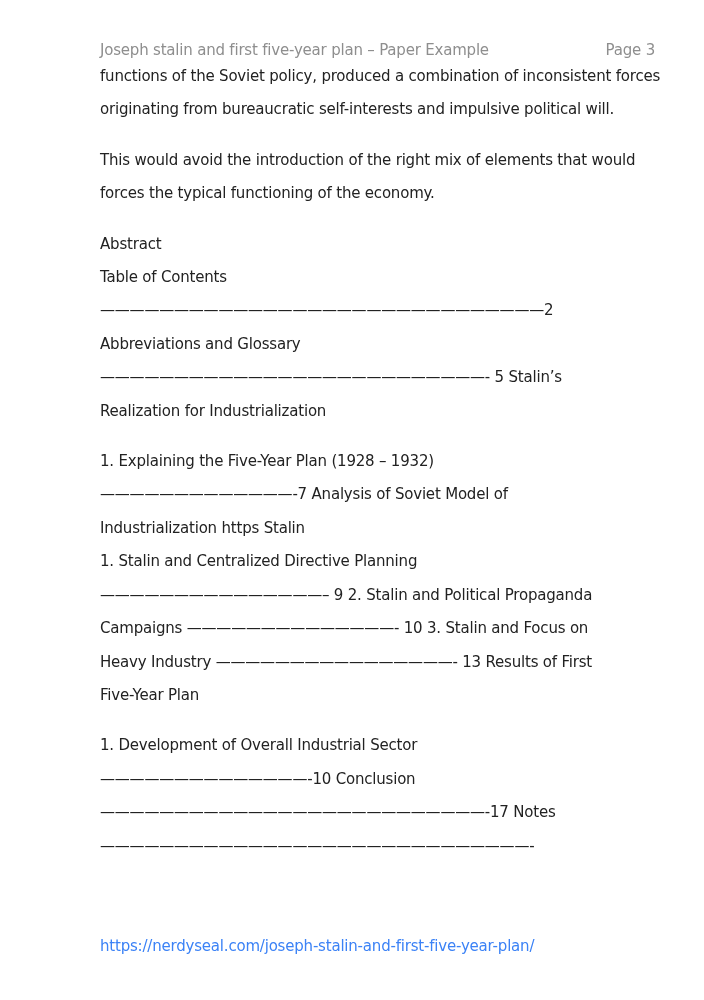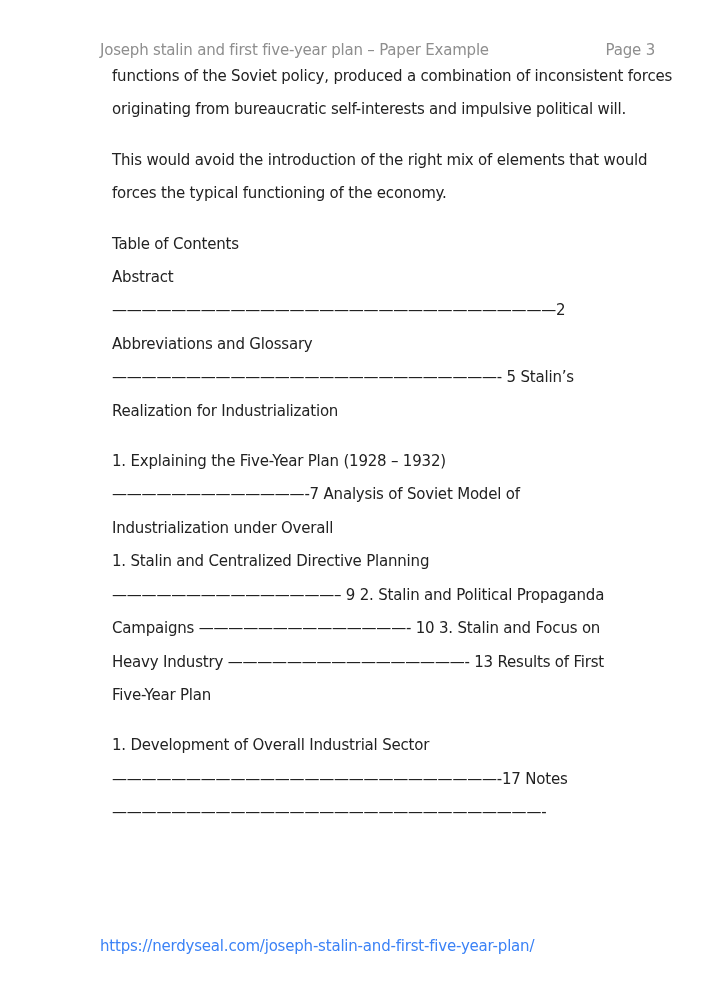--- a/index.html
+++ b/index.html
@@ -21,21 +21,21 @@
     font-size: 15px;
     letter-spacing: -0.2px;
   }
   .doc-body {
     position: absolute;
     top: 60px; left: 100px;
     width: 566px;
     font-size: 15px;
     letter-spacing: -0.2px;
   }
-  .para { margin: 0 0 17px 12px; }
+  .para { margin: 0 0 17px 0; }
   .line {
     line-height: 33.4px;
     white-space: pre;
   }
   .page-footer {
     position: absolute;
     top: 936px; left: 100px;
     color: #3b82f6;
     font-size: 15px;
     letter-spacing: -0.2px;
@@ -53,37 +53,38 @@
 <div class="doc-body">
     <div class="para">
       <div class="line">functions of the Soviet policy, produced a combination of inconsistent forces</div>
       <div class="line">originating from bureaucratic self-interests and impulsive political will.</div>
     </div>
     <div class="para">
       <div class="line">This would avoid the introduction of the right mix of elements that would</div>
       <div class="line">forces the typical functioning of the economy.</div>
     </div>
     <div class="para">
+      <div class="line">Abstract</div>
       <div class="line">Table of Contents</div>
-      <div class="line">Abstract</div>
       <div class="line">——————————————————————————————2</div>
       <div class="line">Abbreviations and Glossary</div>
       <div class="line">——————————————————————————- 5 Stalin’s</div>
       <div class="line">Realization for Industrialization</div>
     </div>
     <div class="para">
       <div class="line">1. Explaining the Five-Year Plan (1928 – 1932)</div>
       <div class="line">—————————————-7 Analysis of Soviet Model of</div>
-      <div class="line">Industrialization under Overall</div>
+      <div class="line">Industrialization https Stalin</div>
       <div class="line">1. Stalin and Centralized Directive Planning</div>
       <div class="line">———————————————– 9 2. Stalin and Political Propaganda</div>
       <div class="line">Campaigns ——————————————- 10 3. Stalin and Focus on</div>
       <div class="line">Heavy Industry ————————————————- 13 Results of First</div>
       <div class="line">Five-Year Plan</div>
     </div>
     <div class="para">
       <div class="line">1. Development of Overall Industrial Sector</div>
+      <div class="line">——————————————-10 Conclusion</div>
       <div class="line">——————————————————————————-17 Notes</div>
       <div class="line">—————————————————————————————-</div>
     </div>
   </div>
 
 <div class="page-footer">https://nerdyseal.com/joseph-stalin-and-first-five-year-plan/</div>
 
 </body></html>

